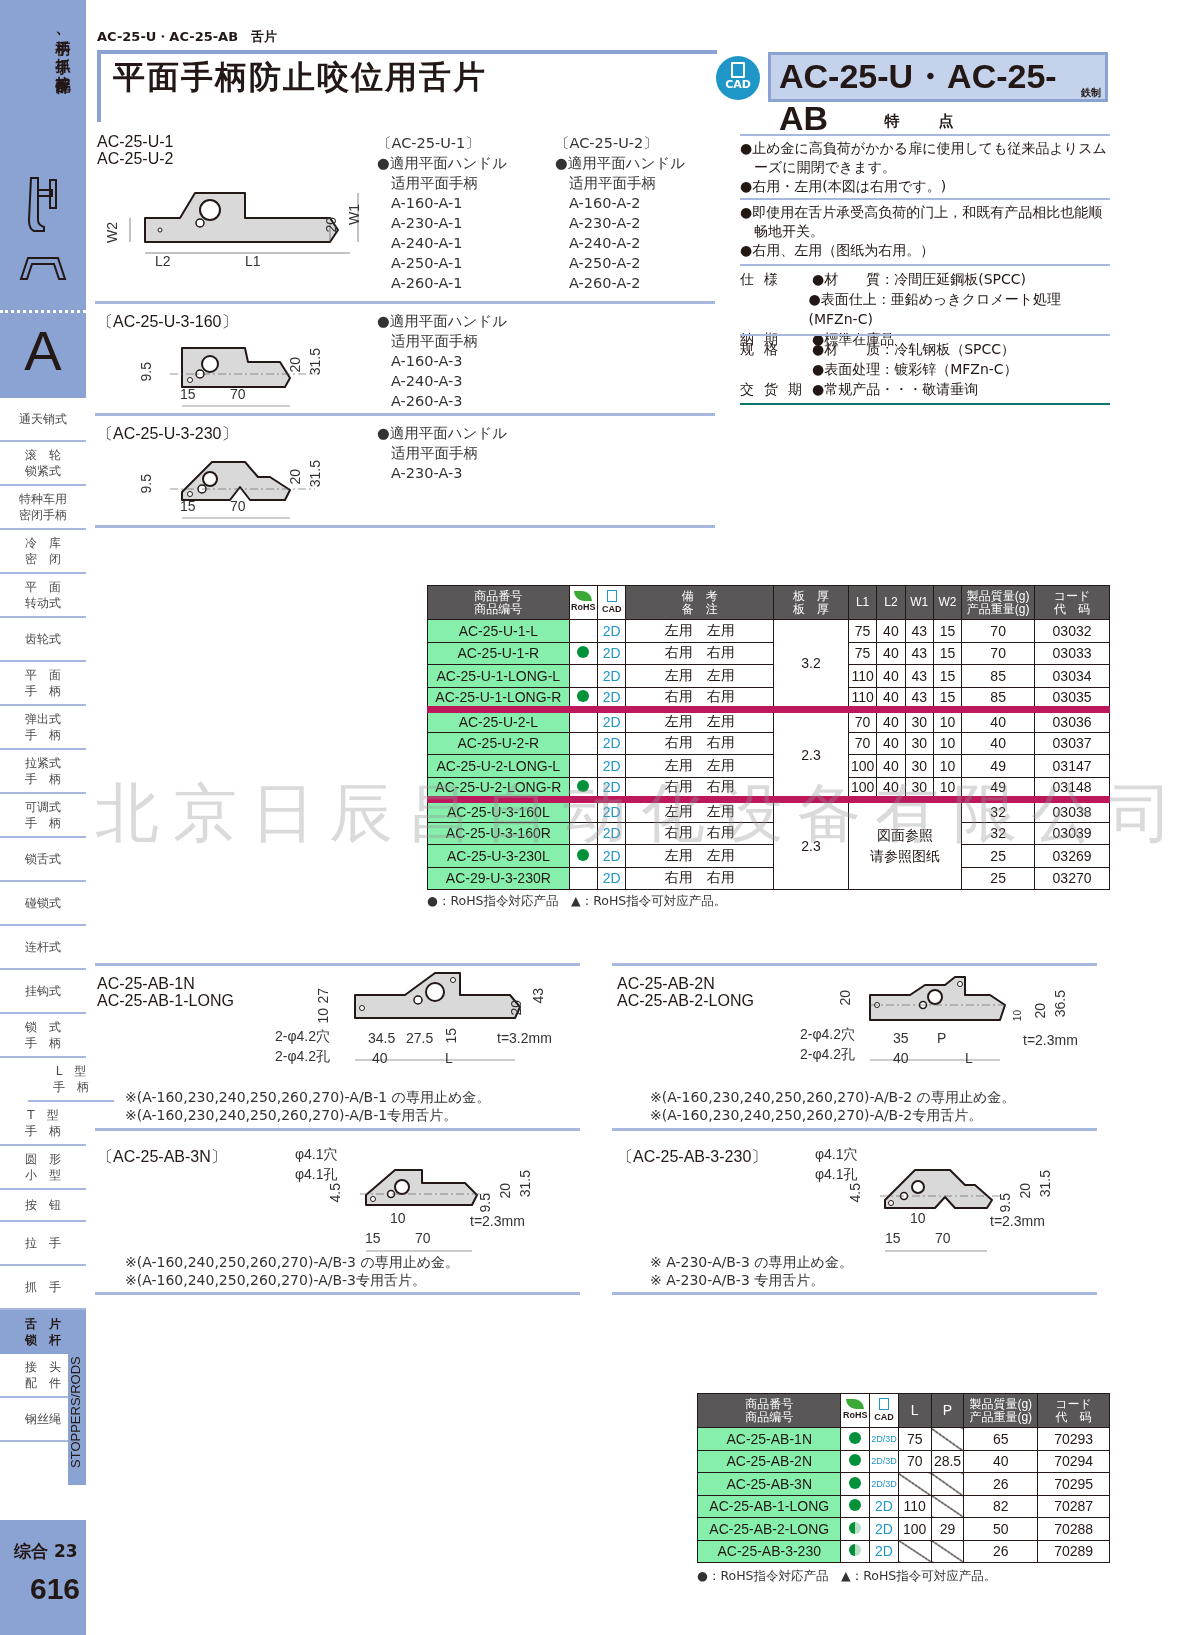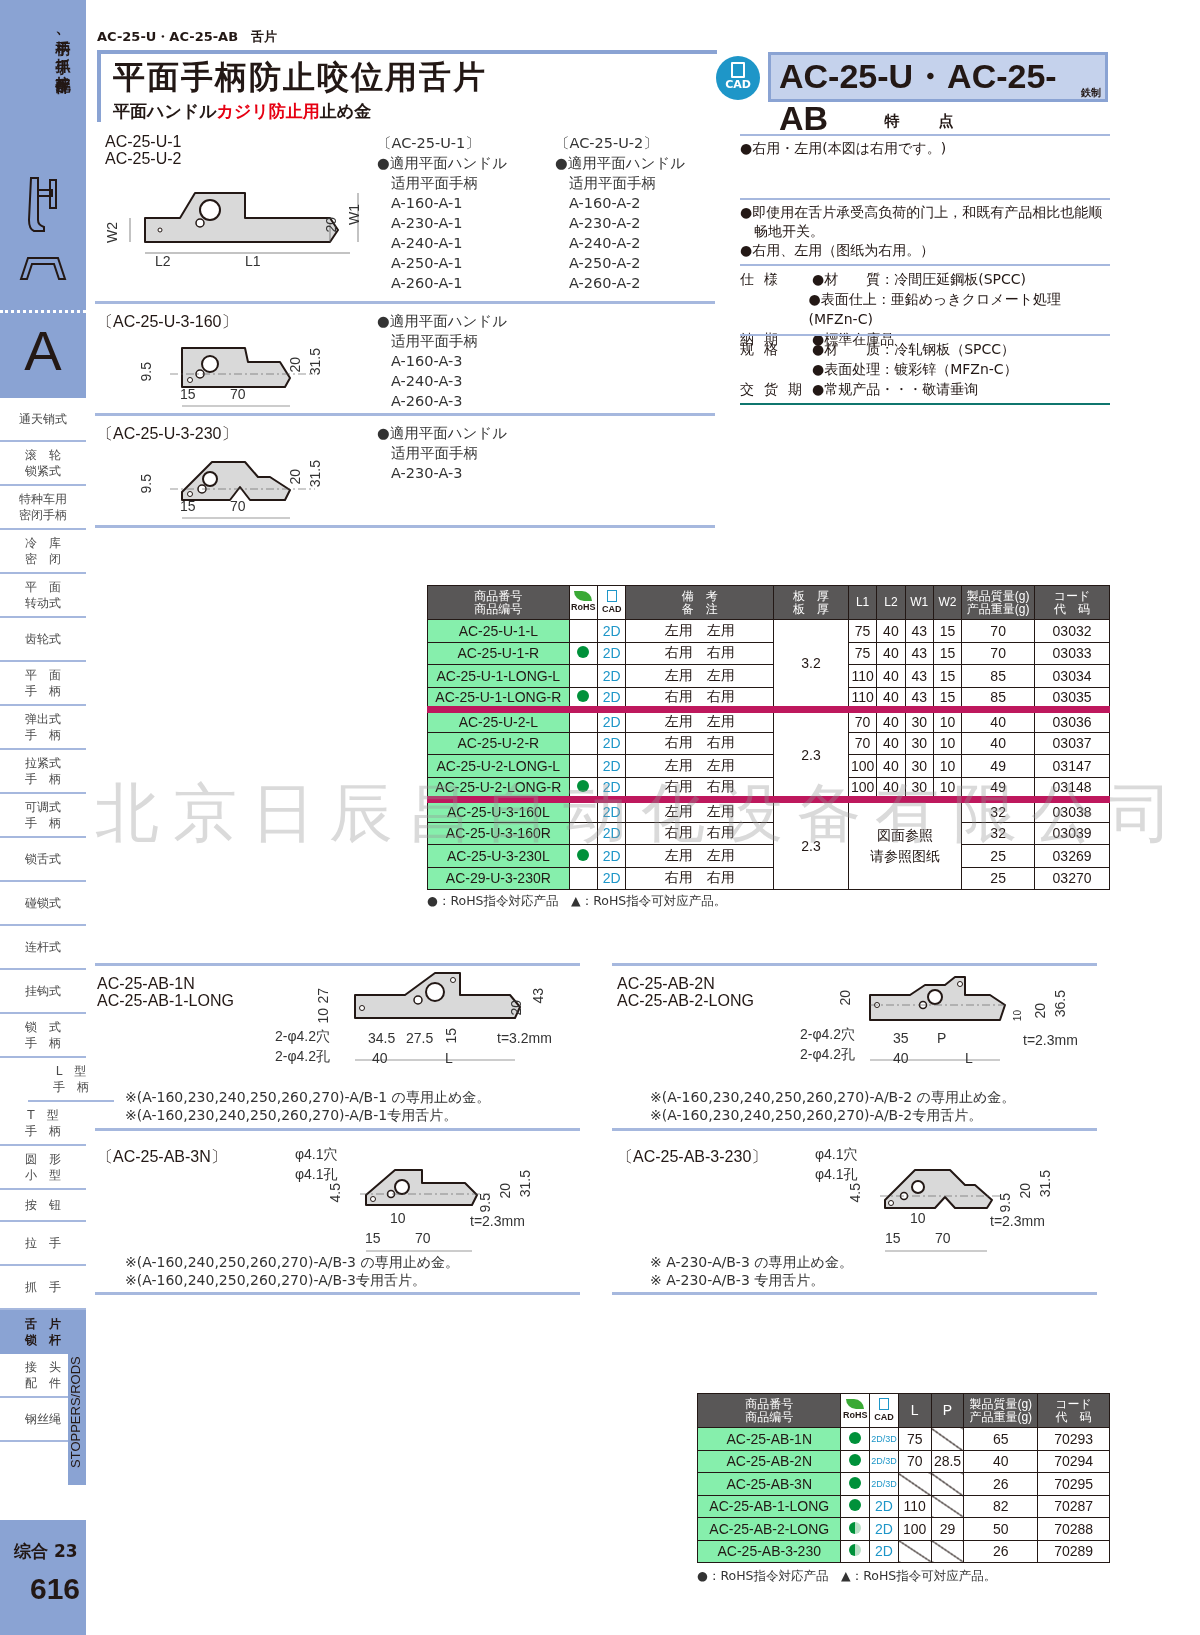--- a/index.html
+++ b/index.html
@@ -113,27 +113,27 @@
   <div class="side-vert">STOPPERS/RODS</div>
   <div class="side-page">
     <div class="s">综合 23</div>
     <div class="n">616</div>
   </div>
 </div>
 
 <div class="abs breadcrumb">AC-25-U・AC-25-AB　舌片</div>
 <div class="abs title-box">
   <div class="title-main">平面手柄防止咬位用舌片</div>
-  <div class="title-sub"><span>平面ハンドル</span><span class="red">カジリ防止用</span><span>止め金</span></div>
 </div>
 <div class="abs cad-badge"><span class="doc"></span><span>CAD</span></div>
 <div class="abs model-box"><span>AC-25-U・AC-25-AB</span><span class="mat">鉄制</span></div>
 
 <div class="abs feat-head">特　点</div>
 <div class="abs feat" style="top:134px">
+  <p>●止め金に高負荷がかかる扉に使用しても従来品よりスムーズに開閉できます。</p>
   <p>●右用・左用(本図は右用です。)</p>
 </div>
 <div class="abs feat" style="top:198px">
   <p>●即使用在舌片承受高负荷的门上，和既有产品相比也能顺畅地开关。</p>
   <p>●右用、左用（图纸为右用。）</p>
 </div>
 <div class="abs feat" style="top:264px" id="specJp">
     <div class="spec-row">
       <span class="k">仕様</span>
       <span>●材　　質：冷間圧延鋼板(SPCC)</span>
@@ -155,21 +155,21 @@
     <div class="spec-row">
       <span class="k"></span>
       <span>●表面处理：镀彩锌（MFZn-C）</span>
     </div>
     <div class="spec-row">
       <span class="k">交货期</span>
       <span>●常规产品・・・敬请垂询</span>
     </div>
   </div>
 
-<div class="abs blabel" style="left:105px;top:133px">
+<div class="abs blabel" style="left:97px;top:133px">
   <div>AC-25-U-1</div>
   <div>AC-25-U-2</div>
 </div>
 <svg class="abs" style="left:100px;top:185px" width="280" height="90" viewBox="0 0 280 90">
   <path d="M45 33 L80 33 L95 8 L145 8 L145 33 L230 33 L238 45 L230 57 L45 57 Z" fill="#d9d9d9" stroke="#231815" stroke-width="2" stroke-linejoin="round"></path>
   <circle cx="110" cy="25" r="10" fill="#fff" stroke="#231815" stroke-width="2"></circle>
   <circle cx="100" cy="38" r="4" fill="#fff" stroke="#231815" stroke-width="1.5"></circle>
   <circle cx="60" cy="45" r="2" fill="#fff" stroke="#231815"></circle>
   <line x1="45" y1="68" x2="250" y2="68" stroke="#555" stroke-width="0.7"></line>
   <line x1="30" y1="33" x2="30" y2="57" stroke="#555" stroke-width="0.7"></line>

